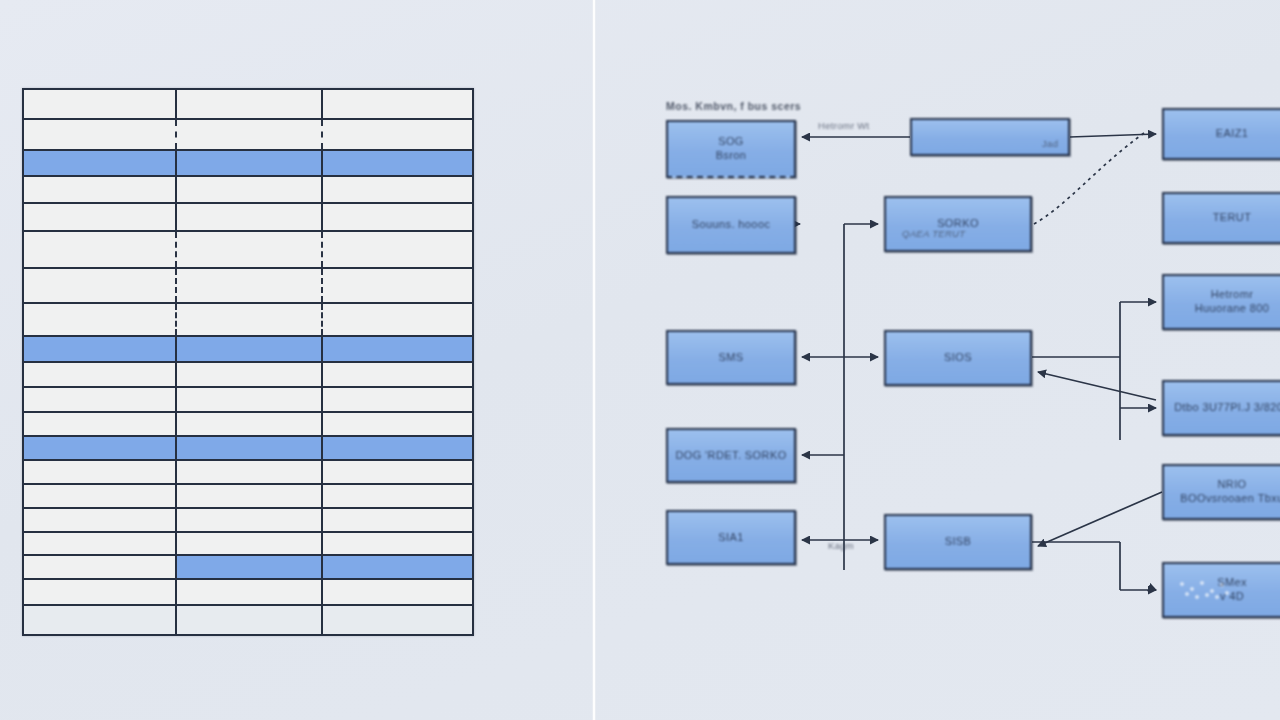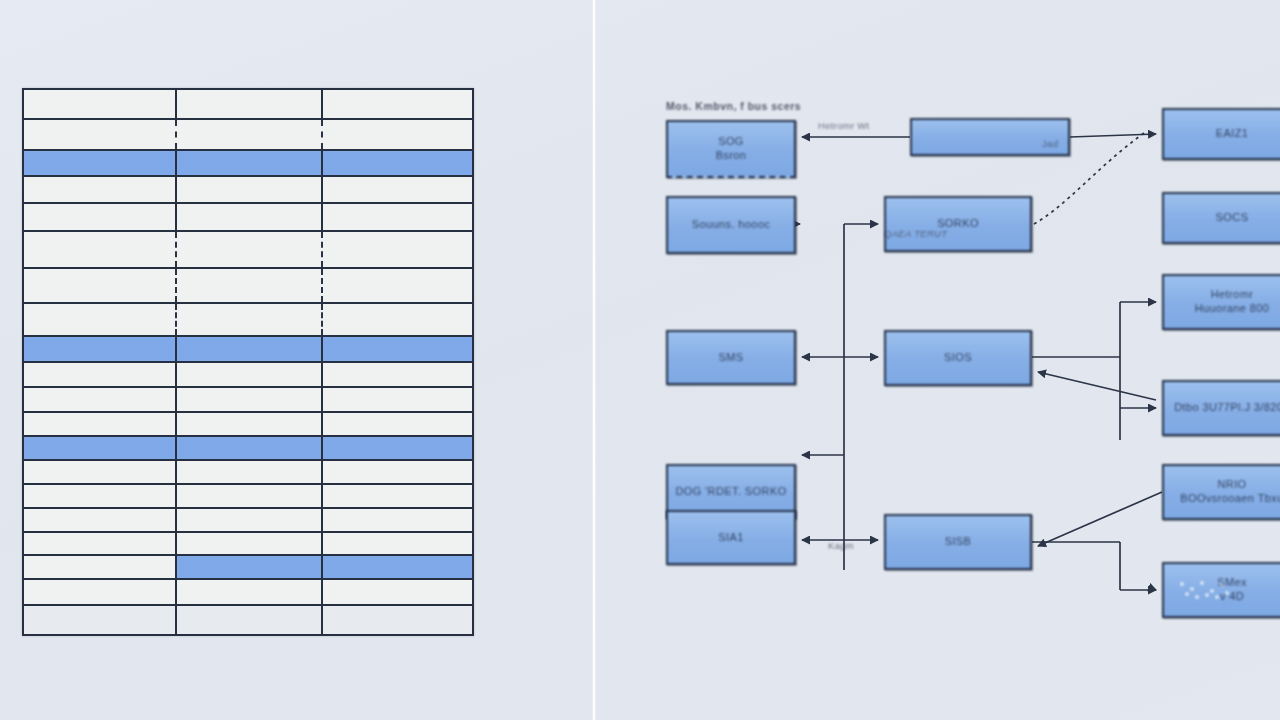--- a/index.html
+++ b/index.html
@@ -232,41 +232,41 @@
         <div class="node dashed-bottom" style="left: 70px; top: 120px; width: 130px; height: 58px;">
           <span>SOG</span>
           <span>Bsron</span>
         </div>
         <div class="node" style="left: 70px; top: 196px; width: 130px; height: 58px;">
           <span>Souuns. hoooc</span>
         </div>
         <div class="node" style="left: 70px; top: 330px; width: 130px; height: 55px;">
           <span>SMS</span>
         </div>
-        <div class="node" style="left: 70px; top: 428px; width: 130px; height: 55px; margin-top: 36px;">
+        <div class="node" style="left: 70px; top: 428px; width: 130px; height: 55px;">
           <span>DOG 'RDET. SORKO</span>
         </div>
         <div class="node" style="left: 70px; top: 510px; width: 130px; height: 55px;">
           <span>SIA1</span>
         </div>
         <div class="node" style="left: 314px; top: 118px; width: 160px; height: 38px;"></div>
         <div class="node" style="left: 288px; top: 196px; width: 148px; height: 56px;">
           <span>SORKO</span>
         </div>
         <div class="node" style="left: 288px; top: 330px; width: 148px; height: 56px;">
           <span>SIOS</span>
         </div>
         <div class="node" style="left: 288px; top: 514px; width: 148px; height: 56px;">
           <span>SISB</span>
         </div>
         <div class="node" style="left: 566px; top: 108px; width: 140px; height: 52px;">
           <span>EAIZ1</span>
         </div>
         <div class="node" style="left: 566px; top: 192px; width: 140px; height: 52px;">
-          <span>SOCS</span>
+          <span>TERUT</span>
         </div>
         <div class="node" style="left: 566px; top: 274px; width: 140px; height: 56px;">
           <span>Hetromr</span>
           <span>Huuorane 800</span>
         </div>
         <div class="node" style="left: 566px; top: 380px; width: 140px; height: 56px;">
           <span>Dtbo 3U77Pl.J 3/8200</span>
         </div>
         <div class="node" style="left: 566px; top: 464px; width: 140px; height: 56px;">
           <span>NRIO</span>
@@ -274,18 +274,18 @@
         </div>
         <div class="node" style="left: 566px; top: 562px; width: 140px; height: 56px;">
           <div class="speckle" style="left: 14px; top: 16px;"></div>
           <span>SMex</span>
           <span>v 4D</span>
         </div>
       </div>
     <div id="elabels">
         <div class="edgelabel" style="left: 222px; top: 120px;">Hetromr Wt</div>
         <div class="edgelabel" style="left: 446px; top: 138px;">Jad</div>
-        <div class="edgelabel" style="left: 288px; top: 228px; font-style: italic;">QAEA TERUT</div>
+        <div class="edgelabel" style="left: 306px; top: 228px; font-style: italic;">QAEA TERUT</div>
         <div class="edgelabel" style="left: 232px; top: 540px;">Kagm</div>
       </div>
   </div>
 
 </div>
 
 </body></html>

